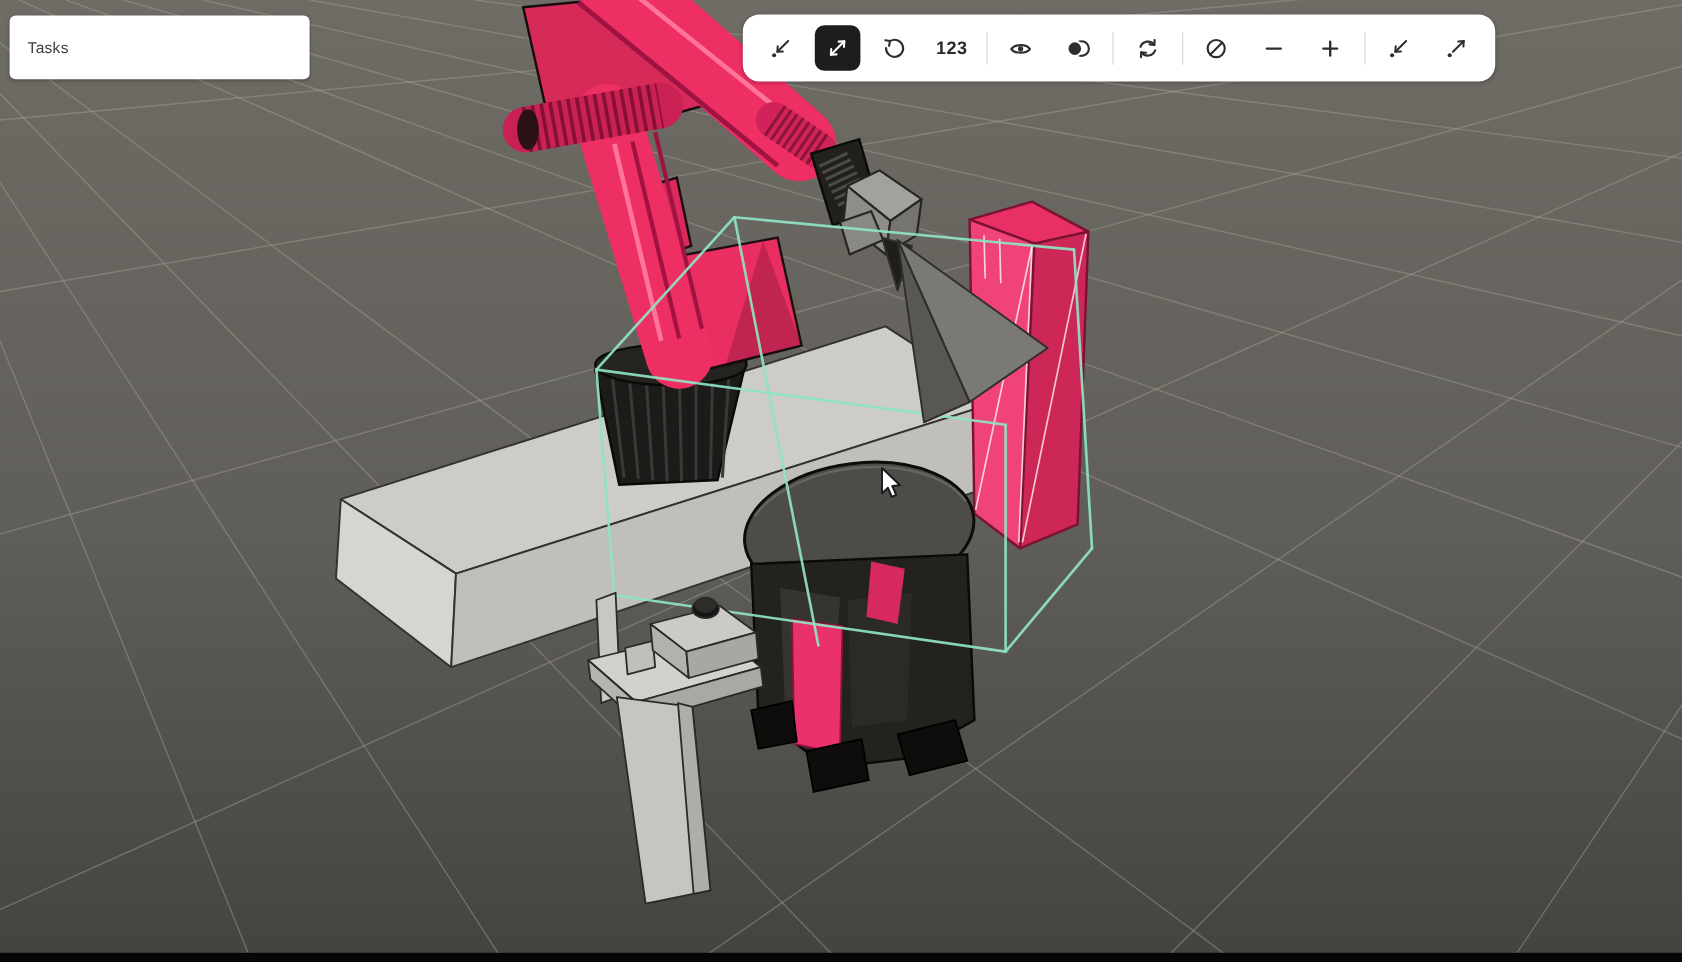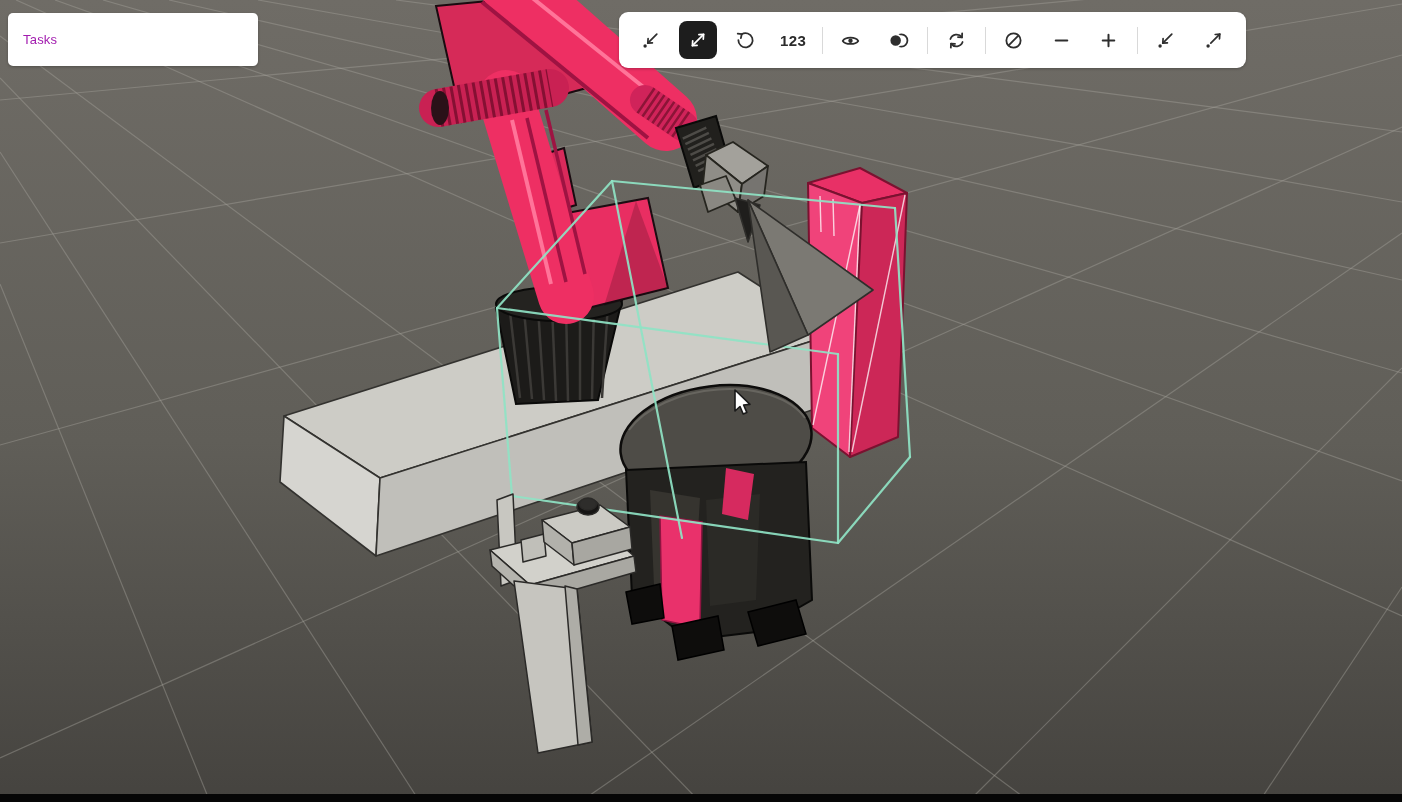--- a/index.html
+++ b/index.html
@@ -8,24 +8,24 @@
     position:relative;width:1402px;height:802px;overflow:hidden;
     background:linear-gradient(#6f6c66,#605e58 55%,#45433f);
     font-family:"Liberation Sans",sans-serif;
   }
   .scene{position:absolute;left:0;top:0;}
   .tasks-panel{
     position:absolute;left:8px;top:13px;width:250px;height:53px;
     background:#ffffff;border-radius:5px;box-shadow:0 1px 3px rgba(0,0,0,.25);
     display:flex;align-items:center;padding-left:15px;
   }
-  .tasks-panel span{font-size:13px;color:#a21caf;letter-spacing:.2px;}
+  .tasks-panel span{font-size:13px;color:#404040;letter-spacing:.2px;}
   .toolbar{
     position:absolute;left:619px;top:12px;width:627px;height:56px;
-    background:#ffffff;border-radius:9px;box-shadow:0 1px 3px rgba(0,0,0,.25);
+    background:#ffffff;border-radius:14px;box-shadow:0 1px 3px rgba(0,0,0,.25);
     display:flex;align-items:center;justify-content:space-between;padding:4px 13px;
   }
   .tb-btn{
     width:38px;height:38px;border:none;background:transparent;border-radius:8px;
     display:flex;align-items:center;justify-content:center;padding:0;cursor:pointer;
     color:#2e2e2e;flex:0 0 auto;
   }
   .tb-btn.active{background:#1d1d1d;color:#ffffff;}
   .tb-btn svg{display:block;}
   .tb-label{font-size:15px;font-weight:700;color:#2b2b2b;letter-spacing:.5px;}

